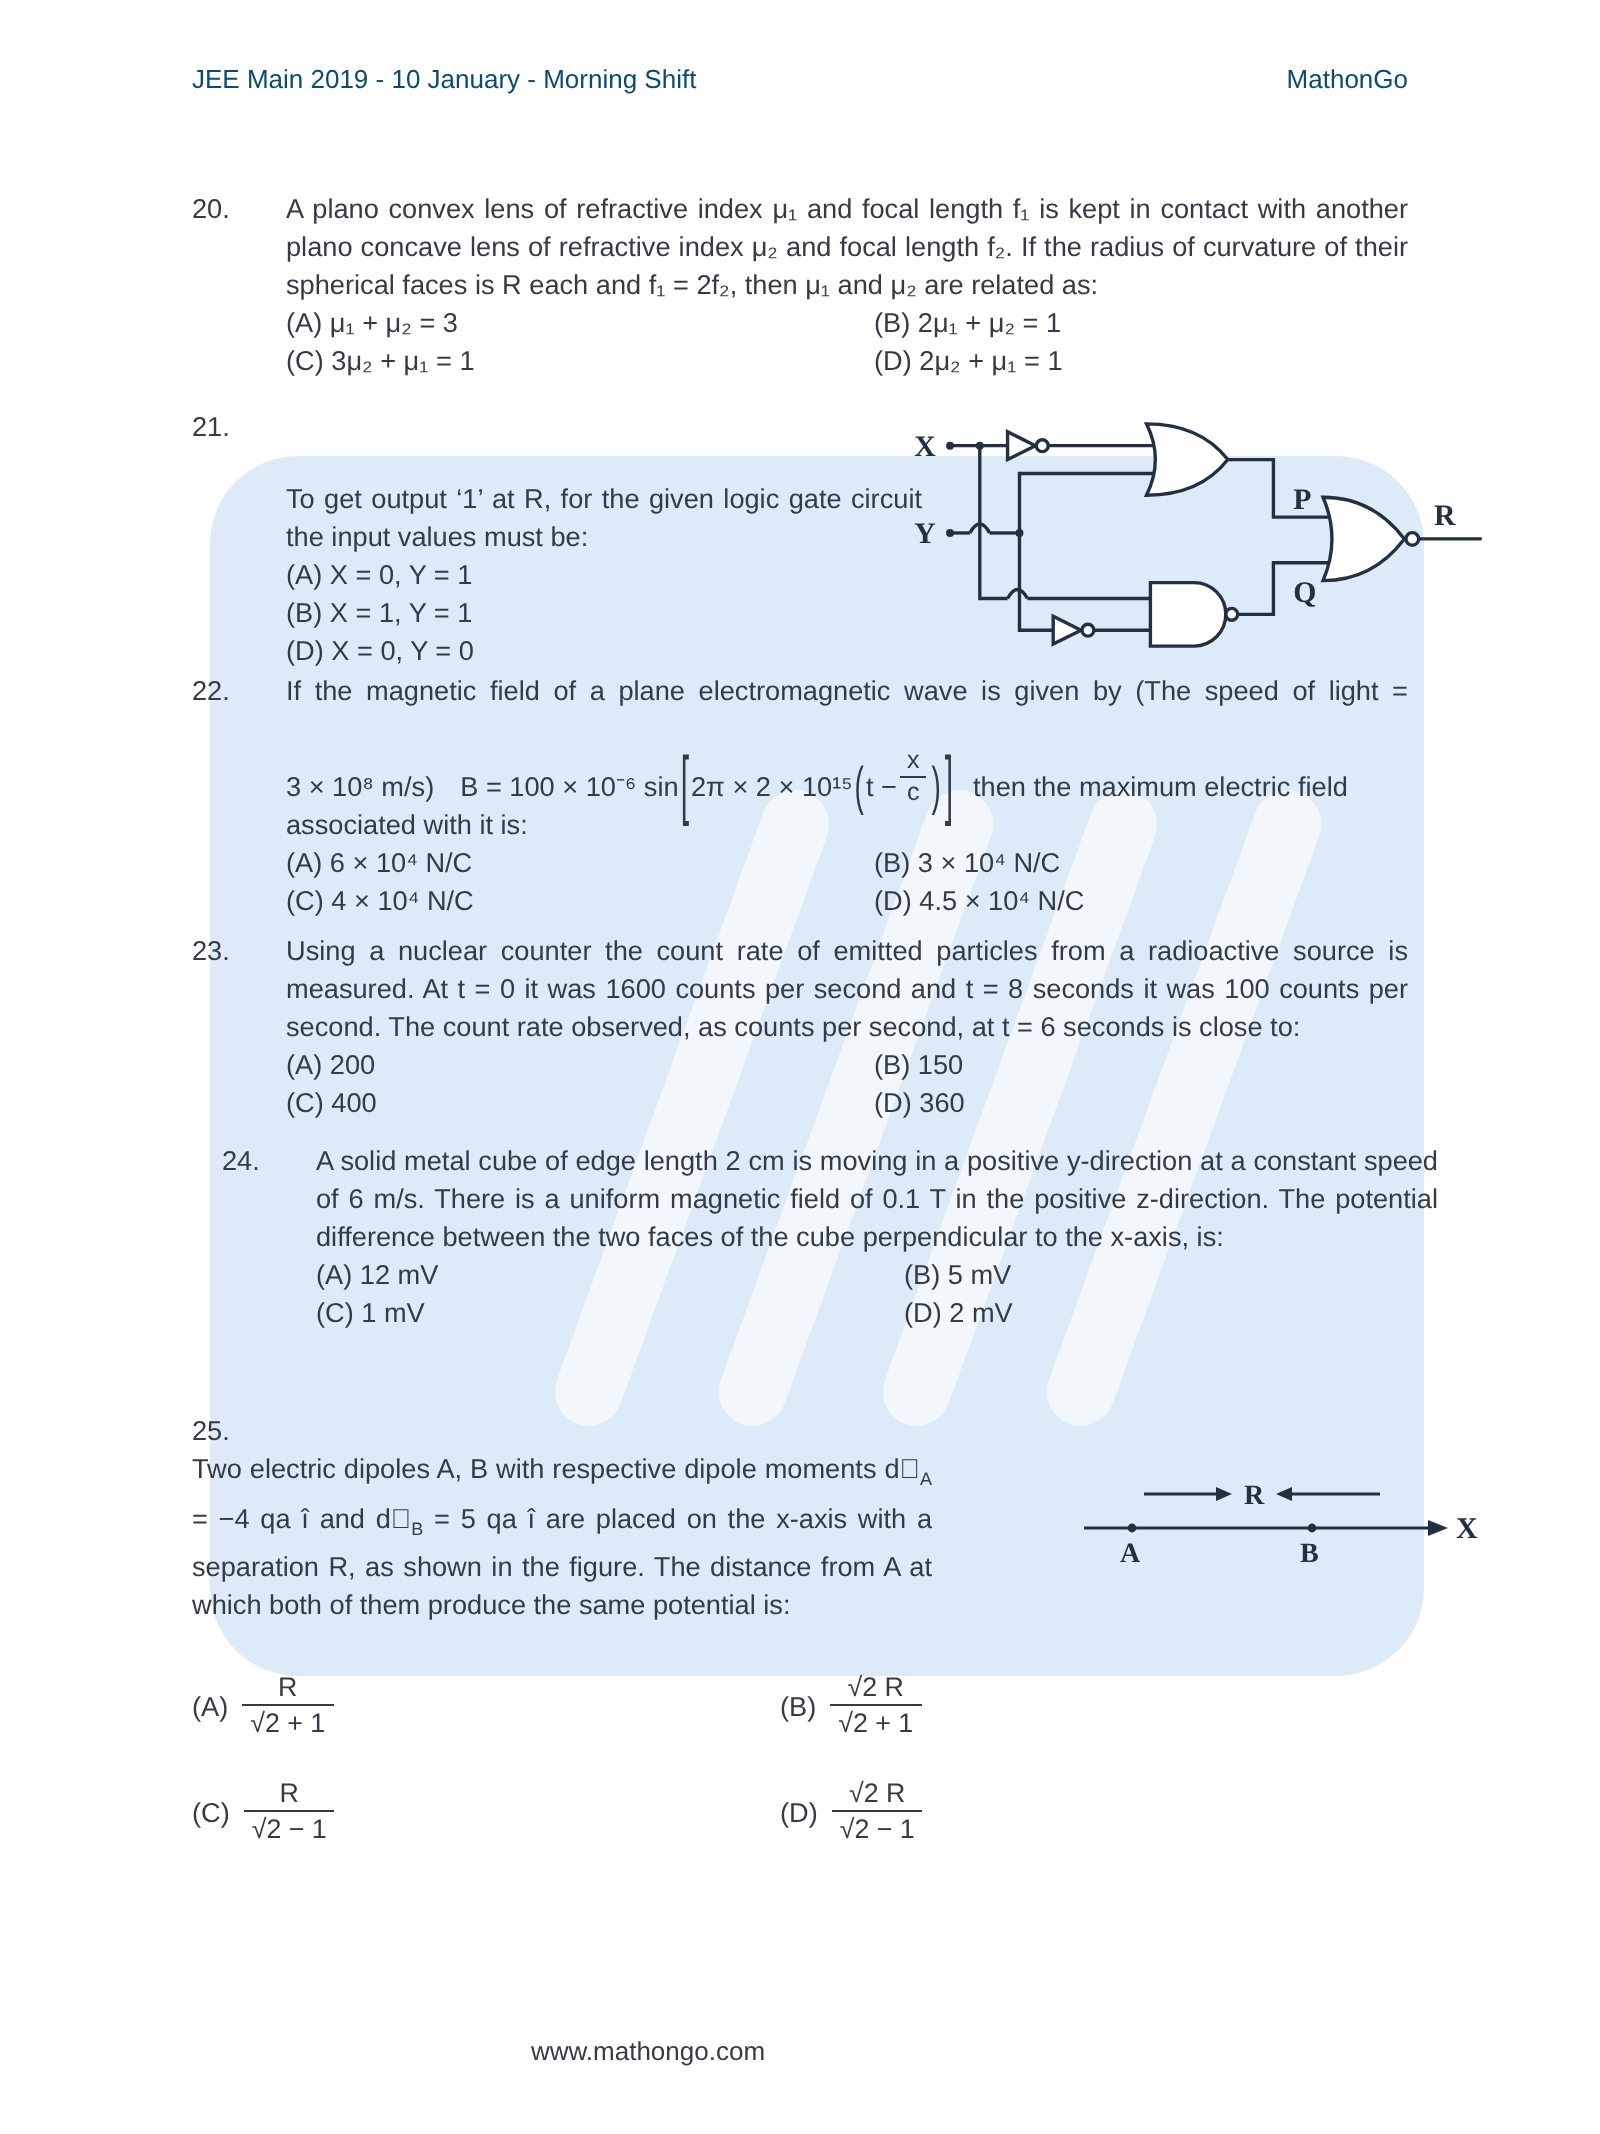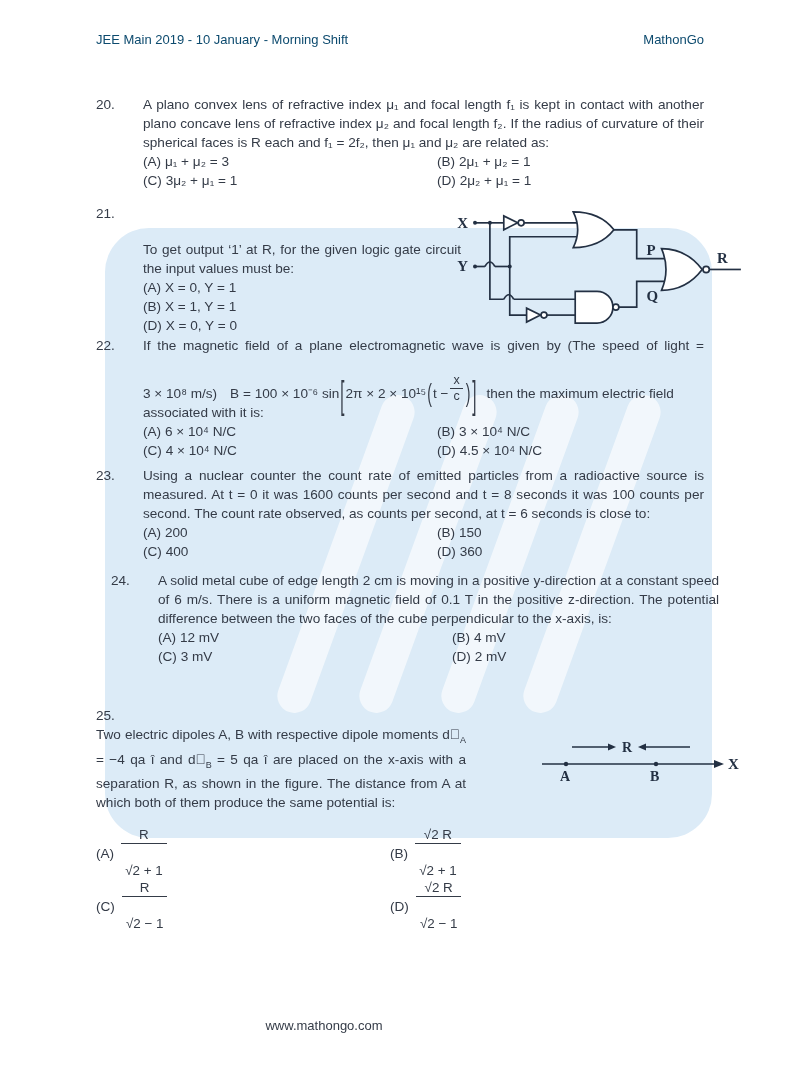--- a/index.html
+++ b/index.html
@@ -45,21 +45,21 @@
   .stretch-sq { display:inline-block; transform:scaleY(2.55); font-size:15px; font-weight:300; padding:0 1px; }
   .stretch-par { display:inline-block; transform:scaleY(1.9); font-size:14px; font-weight:300; padding:0 1px; }
   .vfrac { display:inline-flex; flex-direction:column; align-items:center; line-height:1.15; font-size:12.5px; margin:0 2px; }
   .vfrac .den { border-top:1px solid currentColor; padding:0 3px; }
   .vfrac .num { padding:0 3px; }
   
   .q25text { width:370px; }
   .q25opts { display:grid; grid-template-columns:294px 1fr; row-gap:9px; margin-top:19px; }
   .fopt { display:flex; align-items:center; gap:7px; height:44px; }
   .bfrac { display:inline-flex; flex-direction:column; align-items:center; line-height:1.2; font-size:13.4px; }
-  .bfrac .den { border-top:1.2px solid currentColor; padding:19px 4px 0 4px; }
+  .bfrac .den { border-top:1.2px solid currentColor; padding:1px 4px 0 4px; }
   .bfrac .num { padding:0 4px; }
   sub { font-size:9px; }
   
   .circuit { position:absolute; left:452px; top:203px; }
   .dipole  { position:absolute; left:538px; top:726px; }
   svg { display:block; }
   .clabel { font-family:"Liberation Serif", serif; font-weight:bold; font-size:15px; fill:#233043; }
   .clabel-sm { font-family:"Liberation Serif", serif; font-weight:bold; font-size:14px; fill:#233043; }
 </style>
 </head>
@@ -192,22 +192,22 @@
     </div>
   </div>
 </div>
 
 <div class="q" style="top:571px;margin-left:15px;">
   <div class="qnum">24.</div>
   <div class="qbody">
     <p class="jp">A solid metal cube of edge length 2 cm is moving in a positive y-direction at a constant speed of 6 m/s. There is a uniform magnetic field of 0.1 T in the positive z-direction. The potential difference between the two faces of the cube perpendicular to the x-axis, is:</p>
     <div class="opts">
       <div>(A) 12 mV</div>
-      <div>(B) 4 mV</div>
-      <div>(C) 3 mV</div>
+      <div>(B) 5 mV</div>
+      <div>(C) 1 mV</div>
       <div>(D) 2 mV</div>
     </div>
   </div>
 </div>
 
 <div class="q" style="top:706px;flex-direction:column;">
   <div class="qnum">25.</div>
   <div class="qbody">
     <p class="jp q25text">
       <span>Two electric dipoles A, B with respective dipole moments</span>

